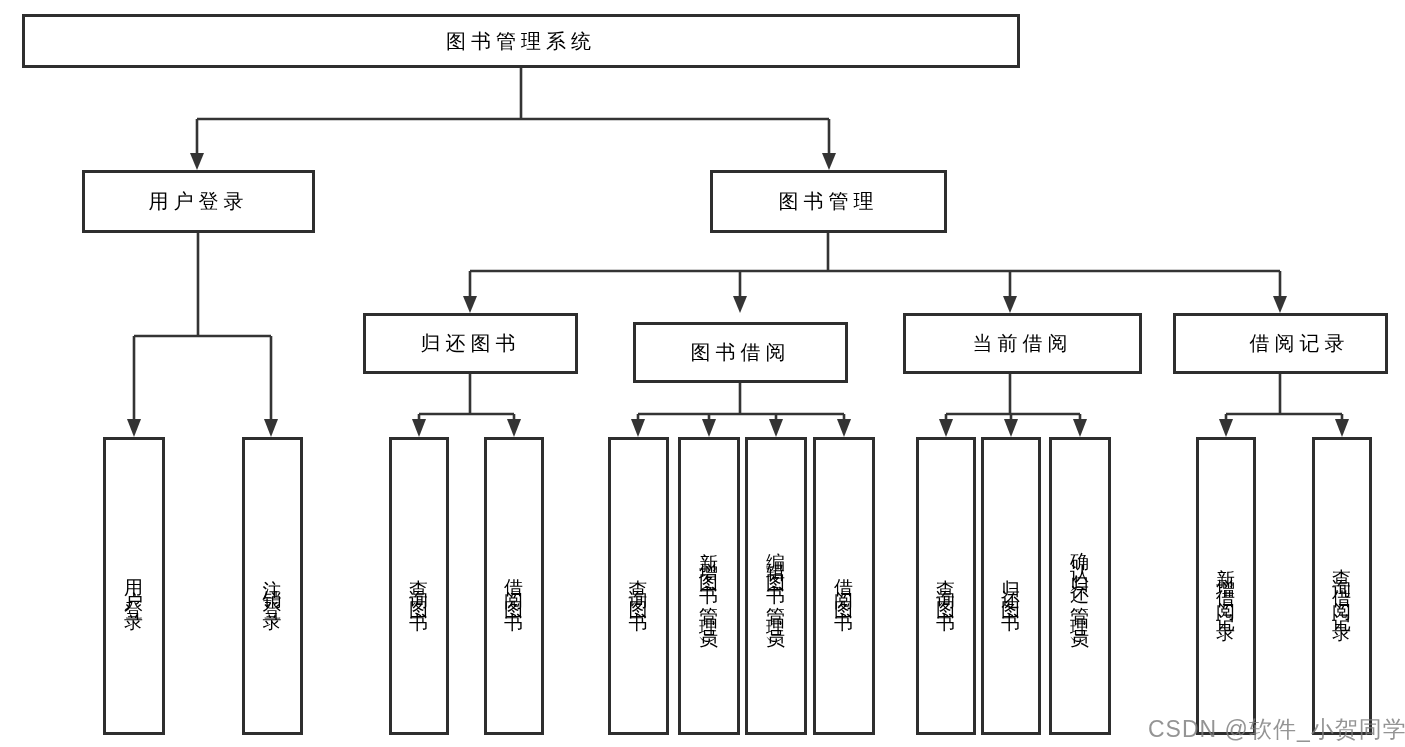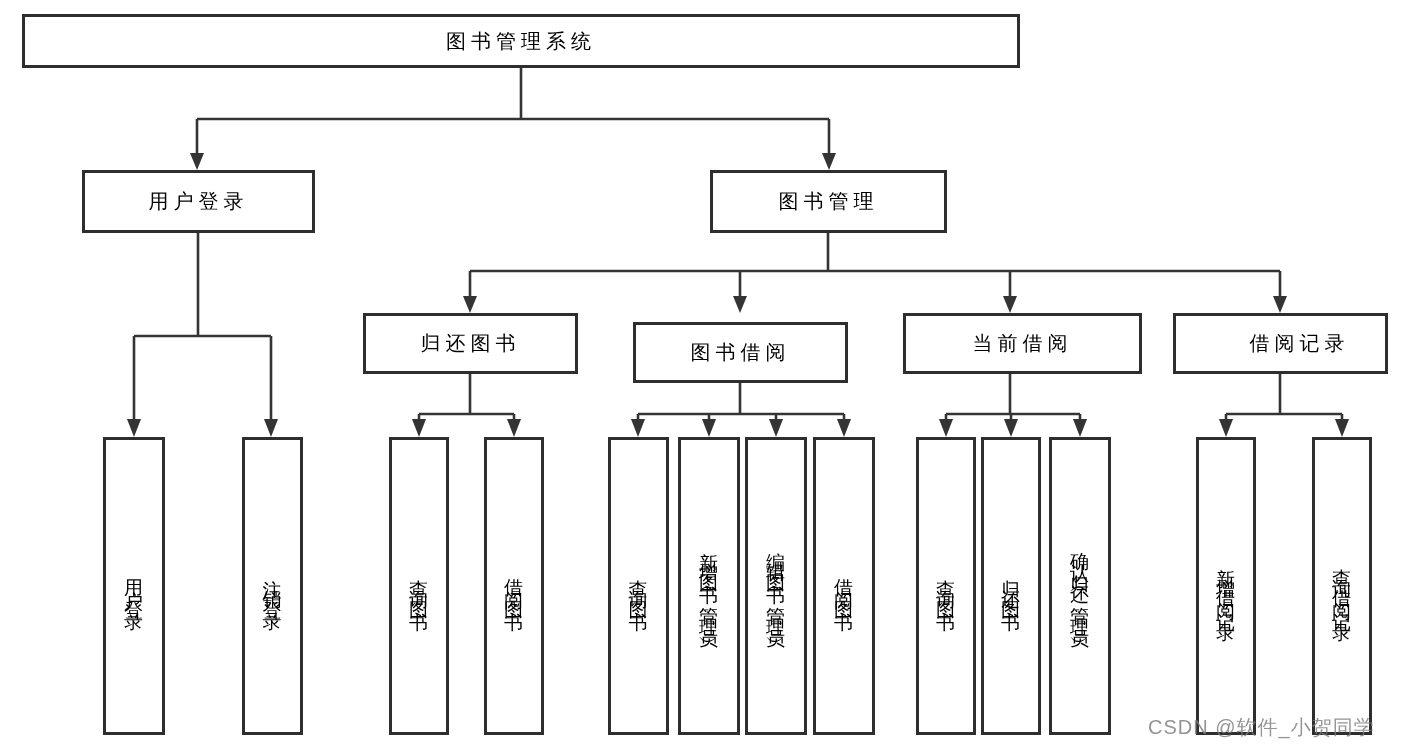--- a/index.html
+++ b/index.html
@@ -73,21 +73,21 @@
   .n-g4c   { left: 1049px; width: 62px; }
   .n-g5a   { left: 1196px; width: 60px; }
   .n-g5b   { left: 1312px; width: 60px; }
 
   .watermark {
     position: absolute;
     left: 1148px;
     top: 714px;
     width: 257px;
     color: rgba(125, 125, 125, 0.82);
-    font-size: 20px;
+    font-size: 23px;
     letter-spacing: 1px;
     white-space: nowrap;
     z-index: 5;
   }
 </style>
 </head>
 <body>
 
 <div class="canvas">
 

